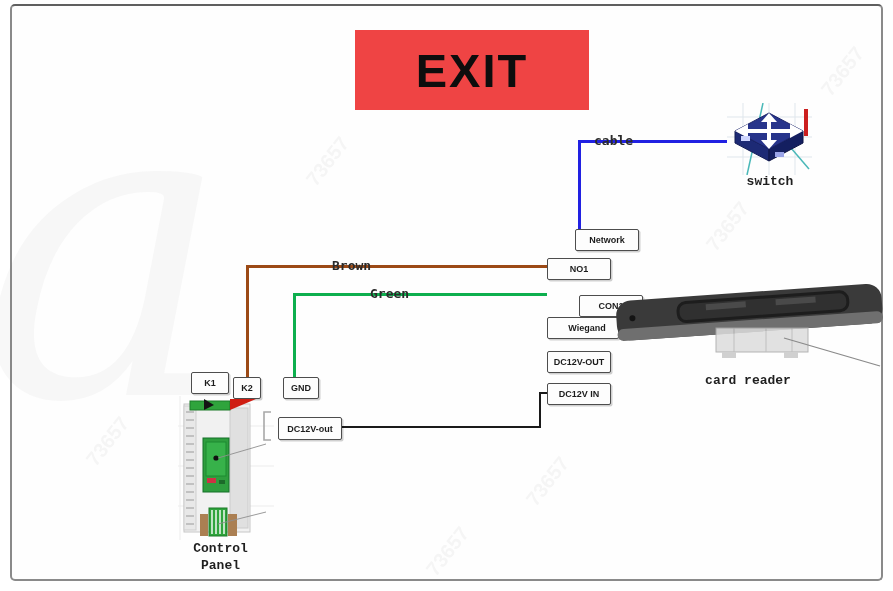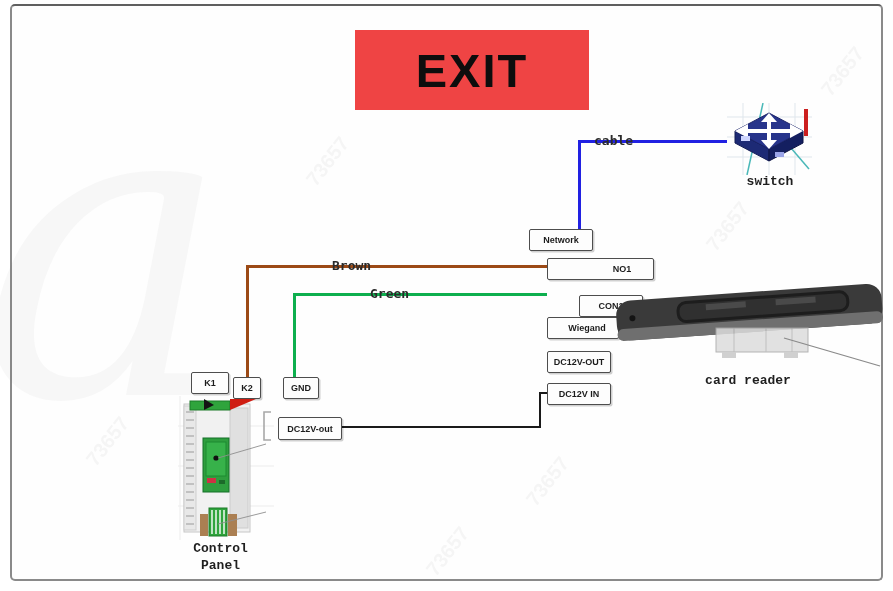--- a/index.html
+++ b/index.html
@@ -79,22 +79,22 @@
 <span class="wlabel" style="left:332px;top:261px;">Brown</span>
 
 <div class="wire" style="left: 293px; top: 293px; width: 254px; height: 3px; background-color: rgb(13, 175, 78);"></div>
 <div class="wire" style="left: 293px; top: 293px; width: 3px; height: 84px; background-color: rgb(13, 175, 78);"></div>
 <span class="wlabel" style="left:370px;top:289px;">Green</span>
 
 <div class="wire" style="left: 340px; top: 426px; width: 201px; height: 2px; background-color: rgb(26, 26, 26);"></div>
 <div class="wire" style="left: 539px; top: 392px; width: 2px; height: 36px; background-color: rgb(26, 26, 26);"></div>
 <div class="wire" style="left: 539px; top: 392px; width: 8px; height: 2px; background-color: rgb(26, 26, 26);"></div>
 
-<div class="cbox" style="left:529px;top:229px;width:62px;height:20px;">Network</div>
-<div class="cbox" style="left:547px;top:258px;width:62px;height:20px;padding-left:43px;">NO1</div>
+<div class="cbox" style="left:575px;top:229px;width:62px;height:20px;">Network</div>
+<div class="cbox" style="left:547px;top:258px;width:62px;height:20px;">NO1</div>
 <div class="cbox" style="left:579px;top:287px;width:62px;height:20px;margin-top:8px;">CON1</div>
 <div class="cbox" style="left:547px;top:317px;width:62px;height:20px;padding-left:8px;">Wiegand</div>
 <div class="cbox" style="left:547px;top:351px;width:62px;height:20px;">DC12V-OUT</div>
 <div class="cbox" style="left:547px;top:383px;width:62px;height:20px;">DC12V IN</div>
 
 <div class="cbox" style="left:191px;top:372px;width:36px;height:20px;">K1</div>
 <div class="cbox" style="left:233px;top:377px;width:26px;height:20px;">K2</div>
 <div class="cbox" style="left:283px;top:377px;width:34px;height:20px;">GND</div>
 
 <div class="cbox" style="left:278px;top:417px;width:62px;height:21px;">DC12V-out</div>

